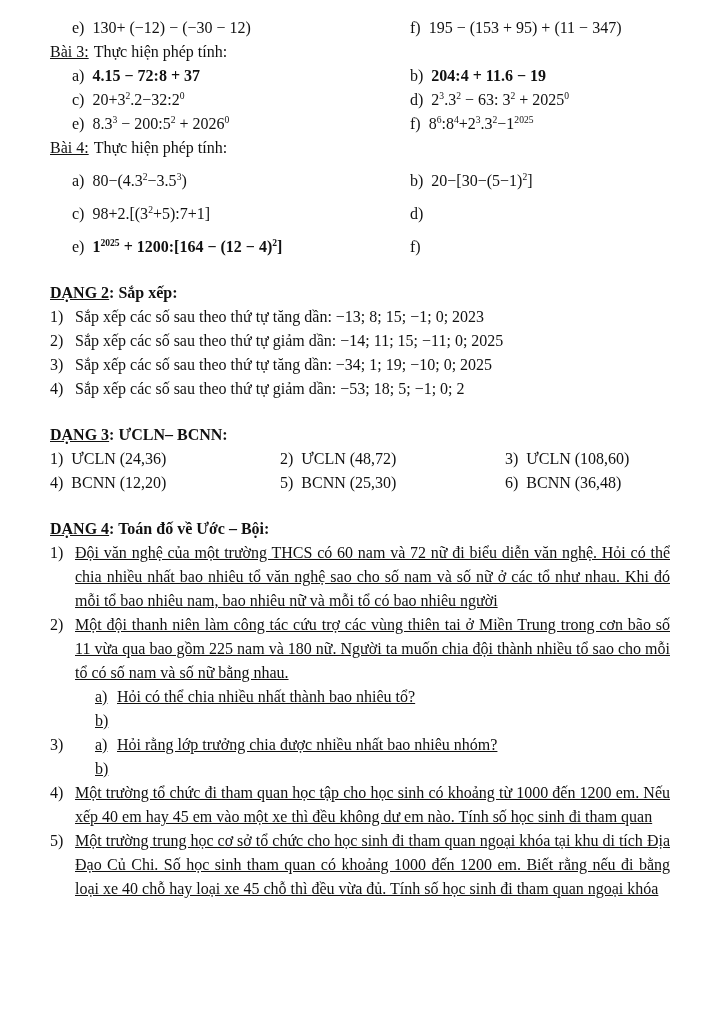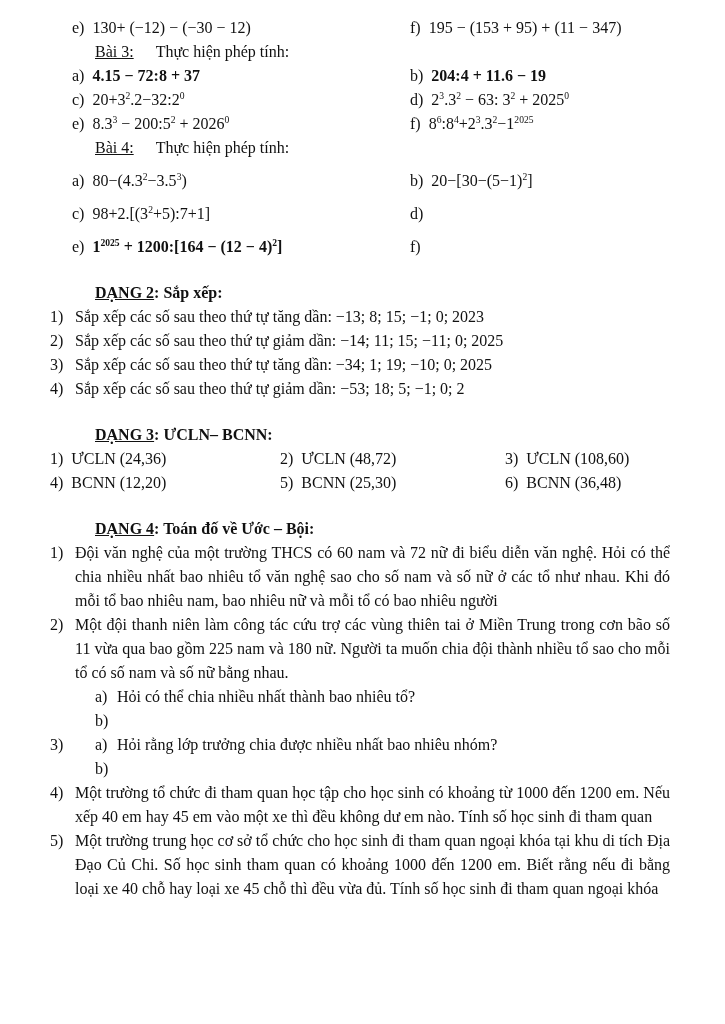--- a/index.html
+++ b/index.html
@@ -13,41 +13,41 @@
 
   sup { font-size:0.60em; line-height:0; vertical-align:super; }
 
   
   .row2 { display:grid; grid-template-columns:360px 260px; }
   .cell { display:flex; gap:8px; align-items:baseline; }
   .cell-l { padding-left:22px; }
   .num { flex:0 0 auto; }
 
   .sec { margin-top:0; }
-  .hl { text-decoration:underline;margin-left:45px; }
+  .hl { text-decoration:underline; }
   .b { font-weight:bold; }
-  .sec-title-sp { margin-left:22px; }
+  .sec-title-sp { margin-left:5px; }
 
   .bai4-row { margin-top:9px; margin-bottom:2px; }
 
   .dang-heading { font-weight:bold;font-family:Liberation Serif, serif; }
   .gap-lg { margin-top:22px; }
 
   
   .nitem { display:flex; }
   .nitem .n { flex:0 0 25px; }
 
   
   .row3 { display:grid; grid-template-columns:230px 225px 165px; }
   .row3 .cell { padding-left:0; }
 
   
   .prob { display:flex; }
   .prob > .n { flex:0 0 25px; }
-  .prob > .body { flex:1; text-align:justify; }
+  .prob > .body { flex:1; text-align:justify;text-decoration:underline; }
   .sub { display:flex; margin-left:20px; text-align:left; }
   .sub .n { flex:0 0 22px; }
 </style>
 </head>
 <body>
 
 <div class="page">
 
   <div class="row2">
     <div class="cell cell-l">

